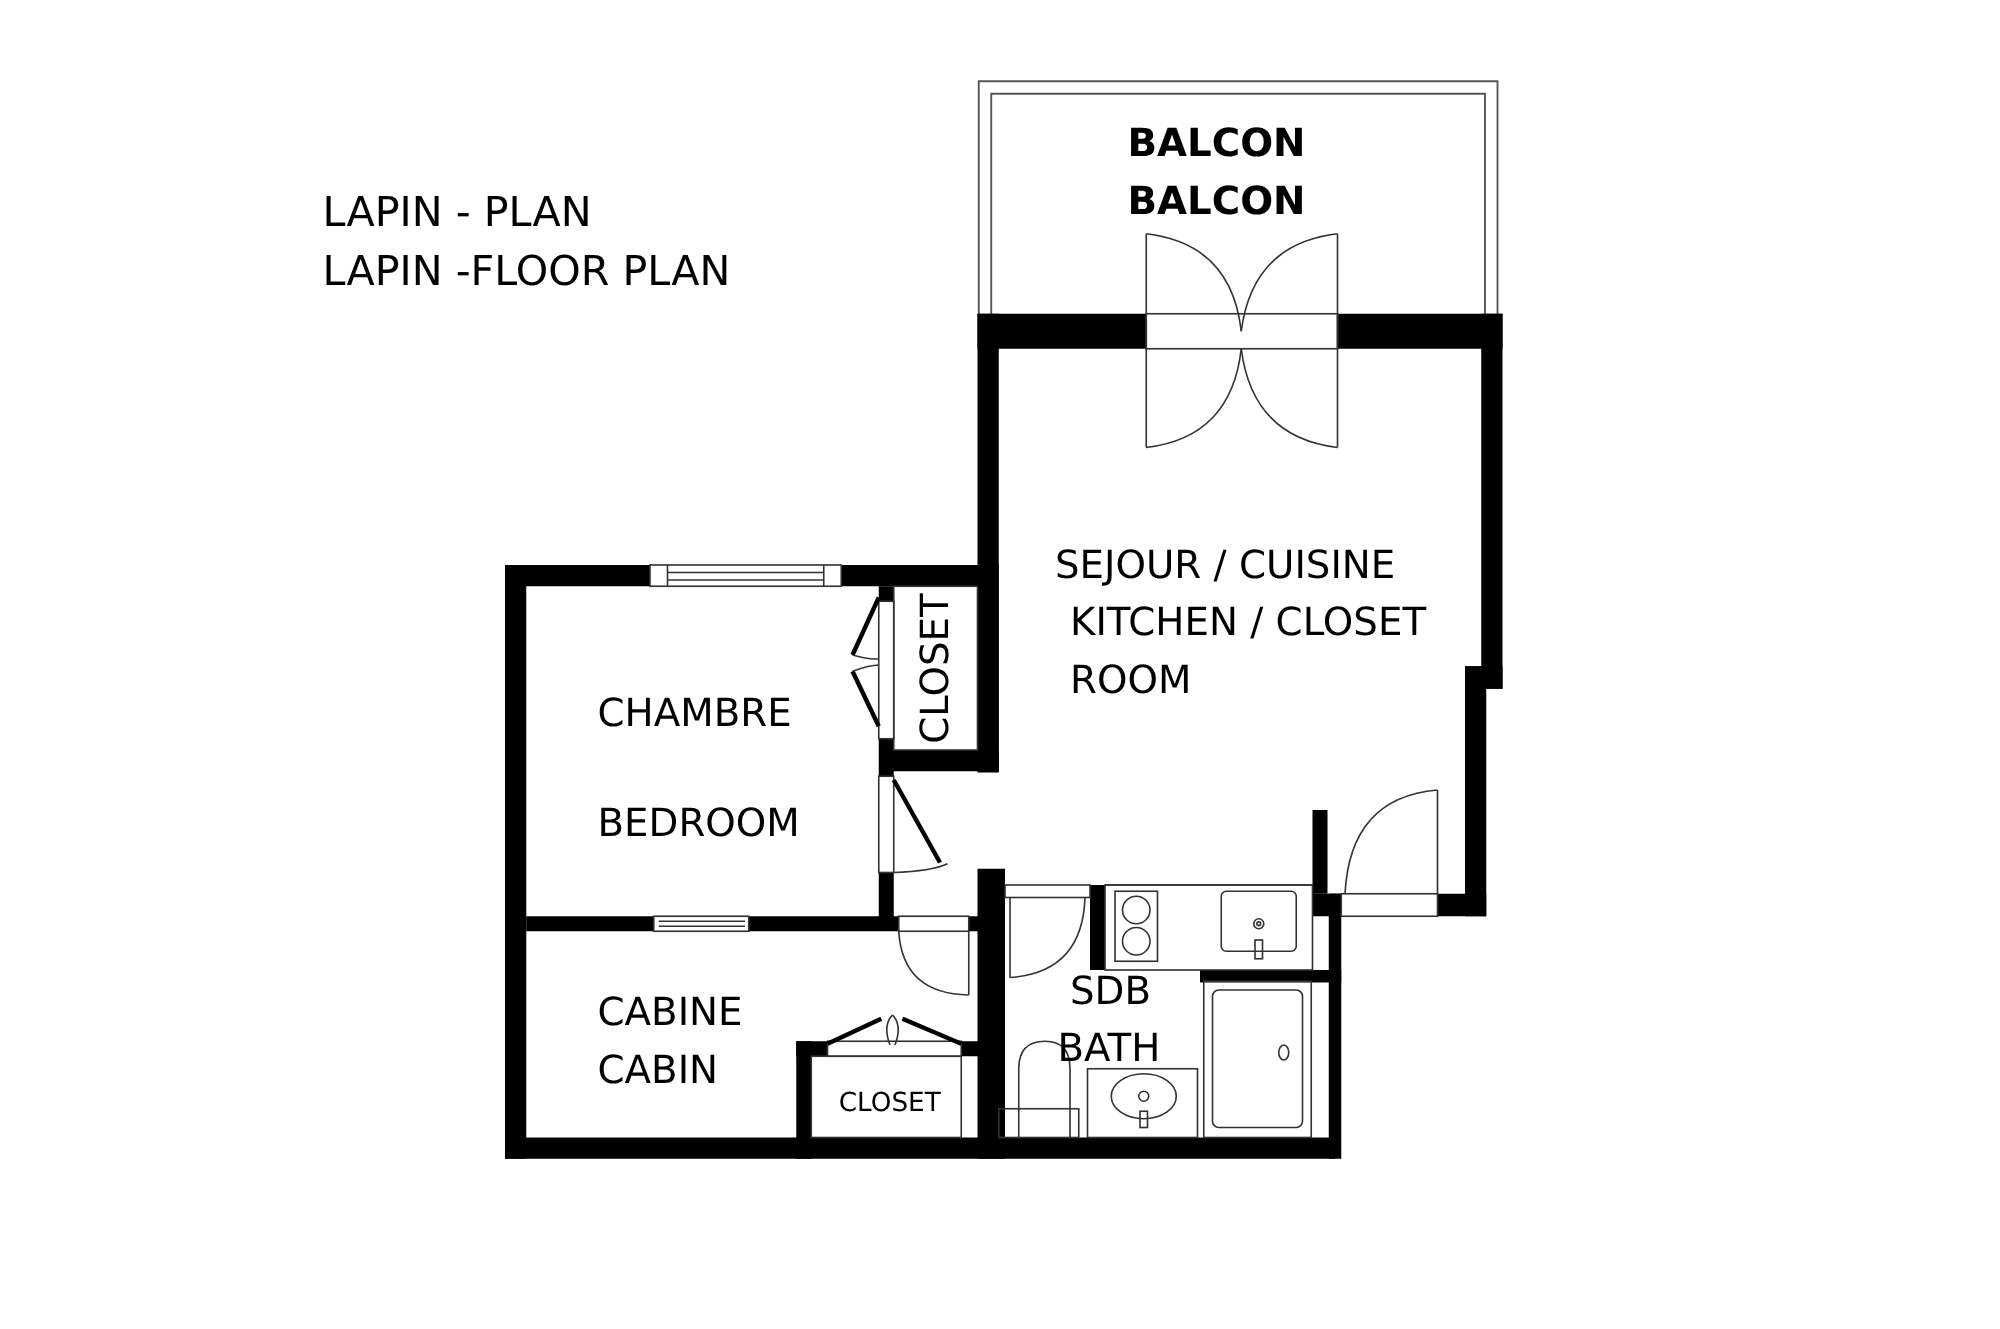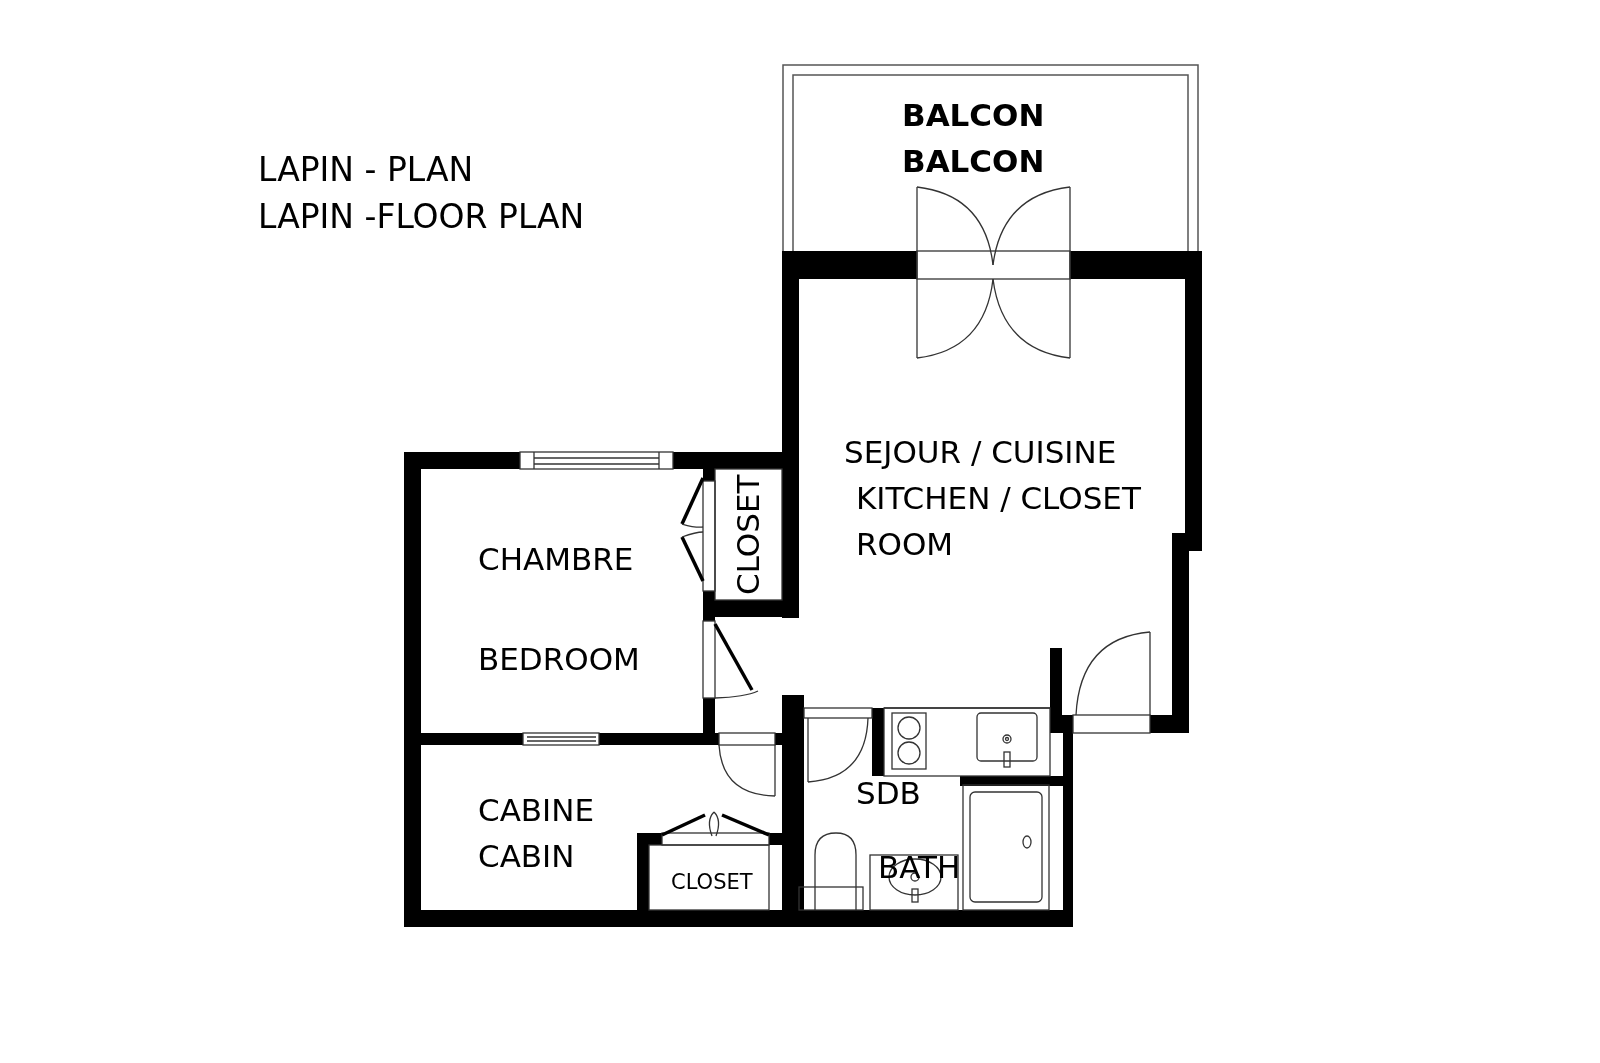--- a/index.html
+++ b/index.html
@@ -153,24 +153,24 @@
 <div class="lbl title" style="top:153px;">LAPIN - PLAN</div>
 <div class="lbl title" style="top:200px;">LAPIN -FLOOR PLAN</div>
 
 <div class="lbl room bold" style="left:902px; top:100px;">BALCON</div>
 <div class="lbl room bold" style="left:902px; top:146px;">BALCON</div>
 
 <div class="lbl room" style="left:844px; top:437px;">SEJOUR / CUISINE</div>
 <div class="lbl room" style="left:856px; top:483px;">KITCHEN / CLOSET</div>
 <div class="lbl room" style="left:856px; top:529px;text-align:right;">ROOM</div>
 
-<div class="lbl room" style="left:478px; top:544px;">CHAMBRE</div>
+<div class="lbl room" style="left:478px; top:556px;">CHAMBRE</div>
 <div class="lbl room" style="left:478px; top:602px;margin-top:42px;">BEDROOM</div>
 
 <div class="lbl room vert" style="left:733px; top:595px;">CLOSET</div>
 
 <div class="lbl room" style="left:478px; top:795px;">CABINE</div>
 <div class="lbl room" style="left:478px; top:841px;">CABIN</div>
 
 <div class="lbl small" style="left:671px; top:872px;">CLOSET</div>
 
 <div class="lbl room" style="left:846px; top:778px;margin-left:10px;">SDB</div>
-<div class="lbl room" style="left:846px; top:852px;margin-left:32px;">BATH</div>
+<div class="lbl room" style="left:846px; top:824px;">BATH</div>
 
 </body></html>

